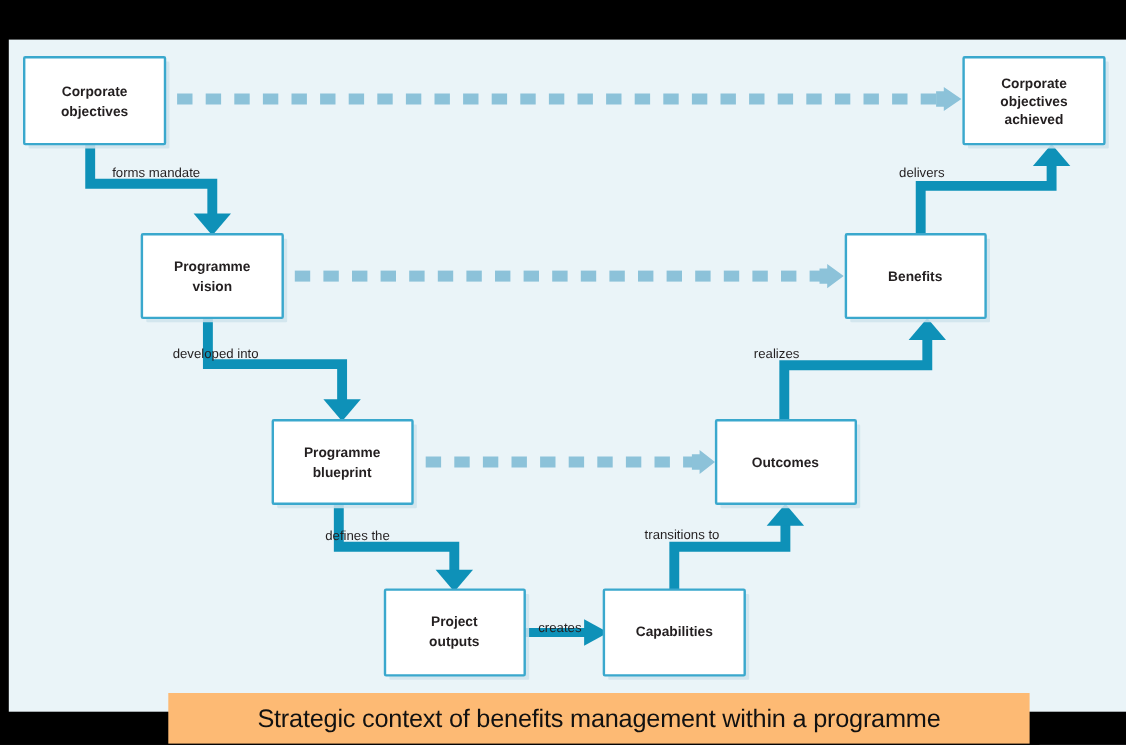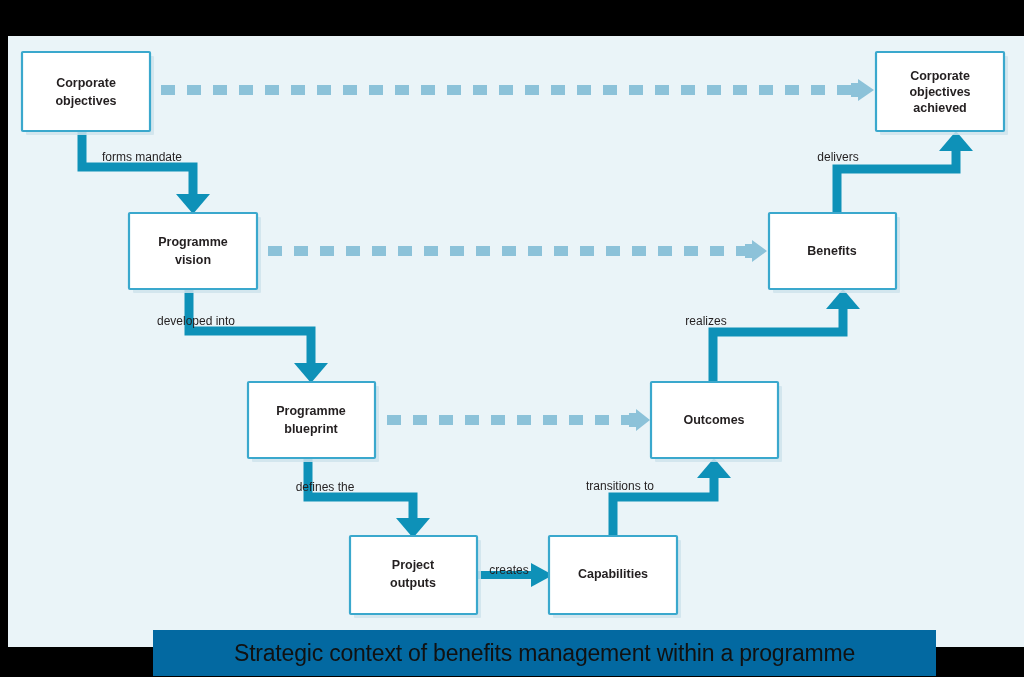--- a/index.html
+++ b/index.html
@@ -75,21 +75,21 @@
   }
   .dash-head {
     fill: #8cc2d9;
   }
   #caption-bar {
     position: absolute;
     left: 153px;
     top: 594px;
     width: 783px;
     height: 46px;
-    background: #0369a1;
+    background: #fdba74;
     display: flex;
     align-items: center;
     justify-content: center;
   }
   #caption-text {
     font-family: "Liberation Sans", sans-serif;
     font-size: 23px;
     color: #111111;
     white-space: nowrap;
     letter-spacing: -0.2px;

